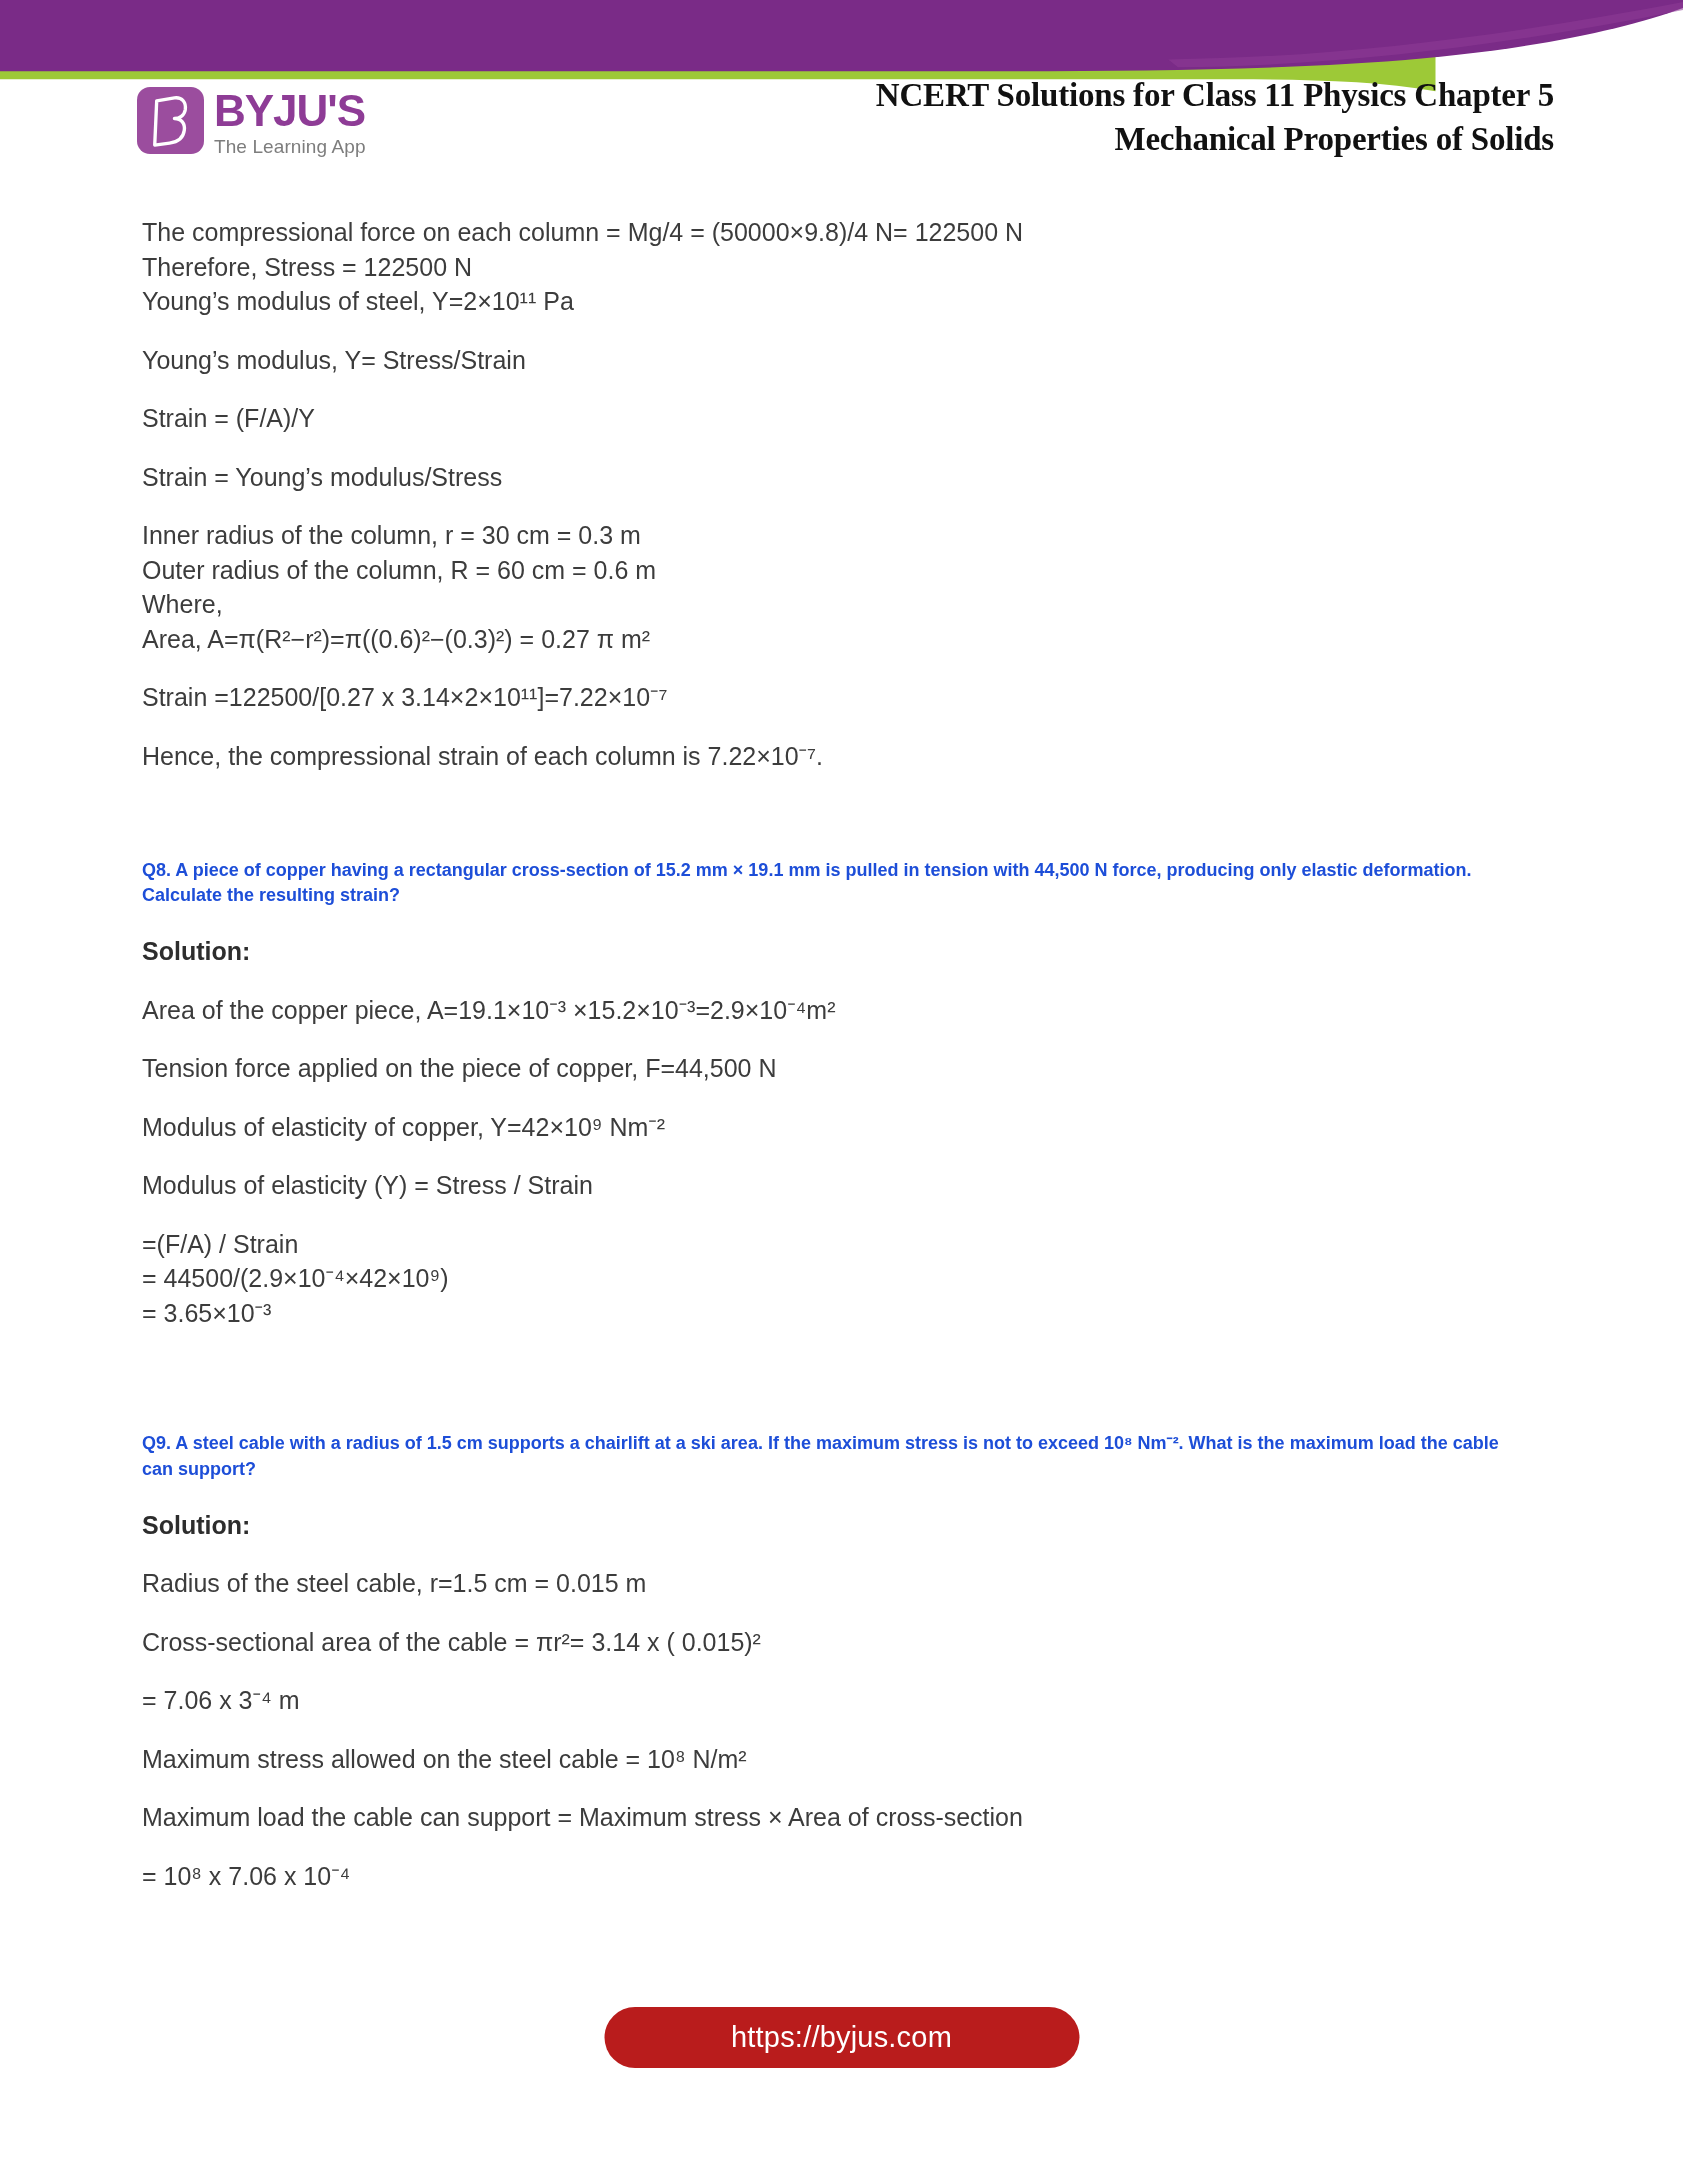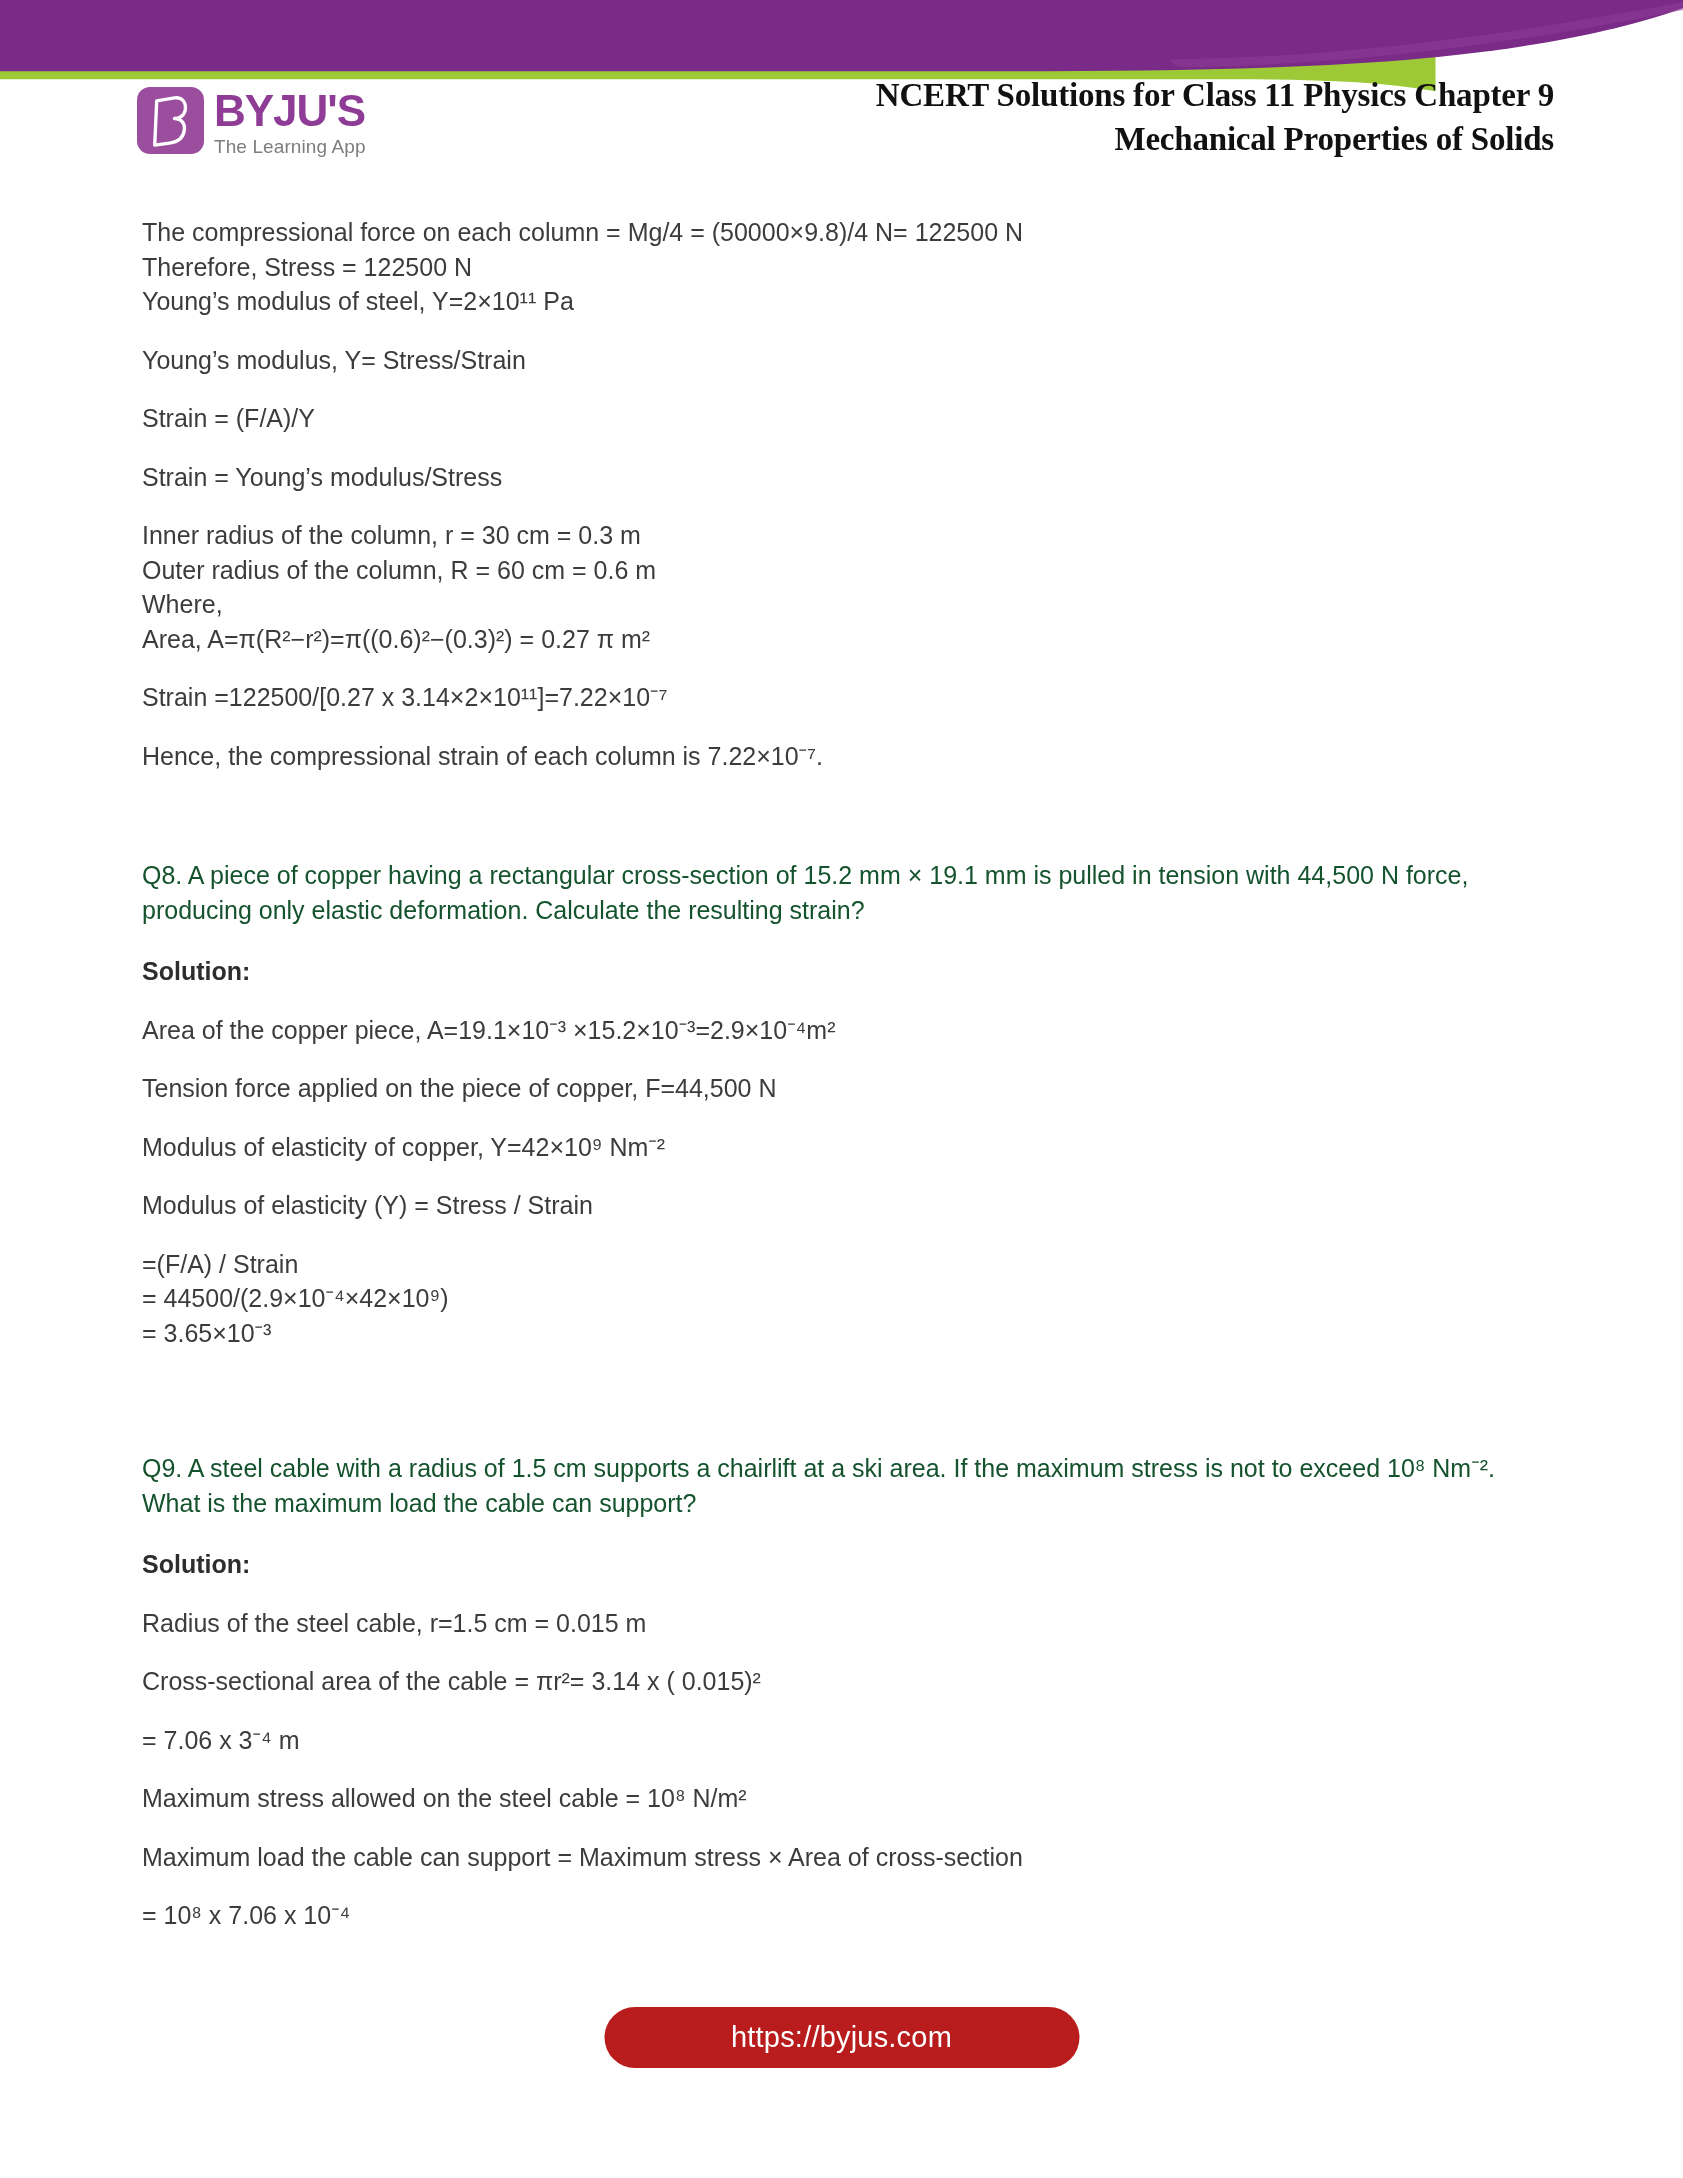--- a/index.html
+++ b/index.html
@@ -86,23 +86,23 @@
     font-size: 25px;
     line-height: 1.38;
     color: #3c3c3c;
   }
   .para { margin: 0 0 24px 0; }
   .group { margin: 0 0 24px 0; }
   .group .line { margin: 0; }
   .line { white-space: nowrap; }
 
   .qtext {
-    font-weight: normal;
-    color: #14532d;
-    font-size: 25px;
+    font-weight: bold;
+    color: #1d4ed8;
+    font-size: 18px;
     line-height: 1.4;
     margin: 0 0 26px 0;
     max-width: 1381px;
   }
   .sol-label {
     font-weight: bold;
     color: #2d2d2d;
     margin: 0 0 24px 0;
   }
   .spacer-lg { height: 61px; }
@@ -149,21 +149,21 @@
       <path d="M20 14 L38 11 C46 10 50 16 49 23 C48 29 43 32 38 32 C45 32 49 37 48 44 C47 52 41 56 33 57 L18 59 Z" fill="none" stroke="#ffffff" stroke-width="3.4" stroke-linejoin="round"></path>
     </svg>
   </div>
   <div class="logo-words">
     <div class="logo-wordmark">BYJU'S</div>
     <div class="logo-tagline">The Learning App</div>
   </div>
 </div>
 
 <div class="page-title">
-  <div>NCERT Solutions for Class 11 Physics Chapter 9</div>
+  <div>NCERT Solutions for Class 11 Physics Chapter 5</div>
   <div>Mechanical Properties of Solids</div>
 </div>
 
 <div class="content">
 
   <div class="group">
     <div class="line">The compressional force on each column = Mg/4 = (50000×9.8)/4 N= 122500 N</div>
     <div class="line">Therefore, Stress = 122500 N</div>
     <div class="line">Young’s modulus of steel, Y=2×10¹¹ Pa</div>
   </div>

